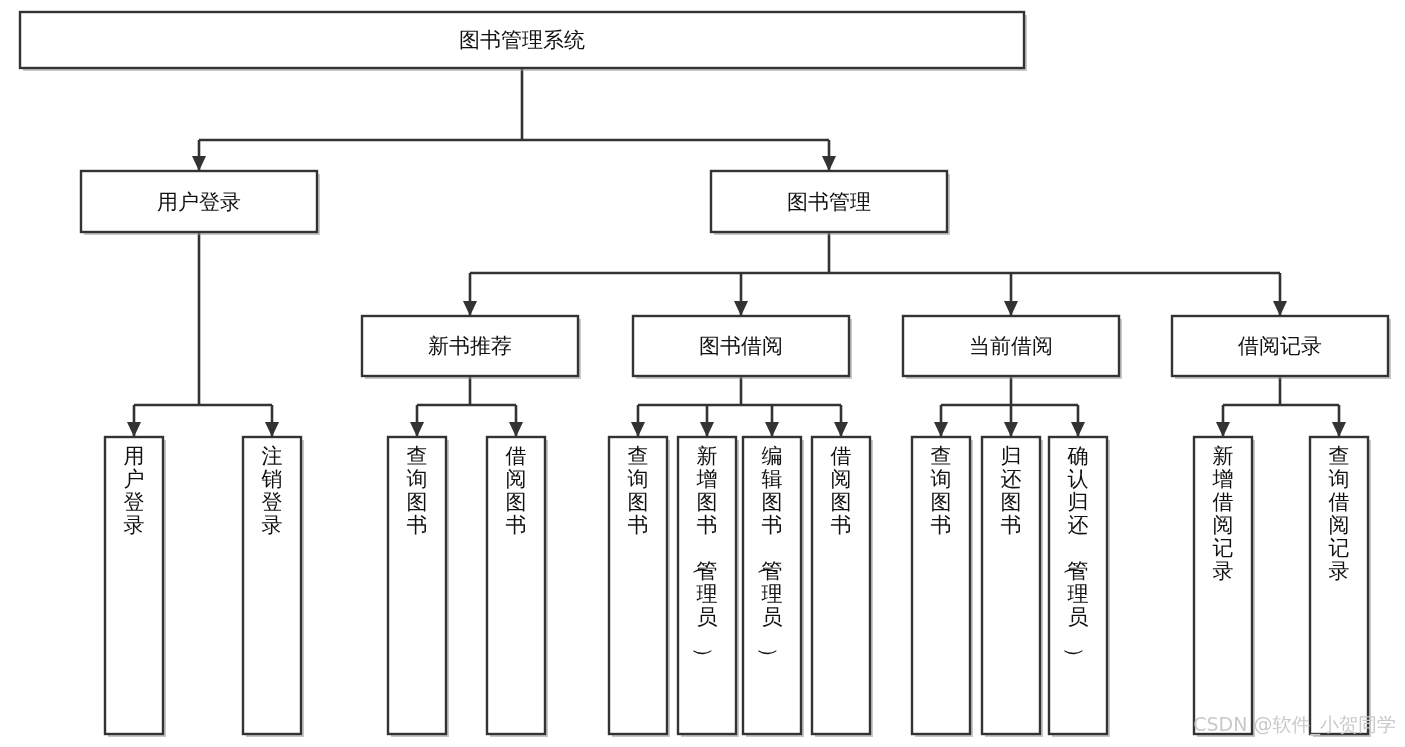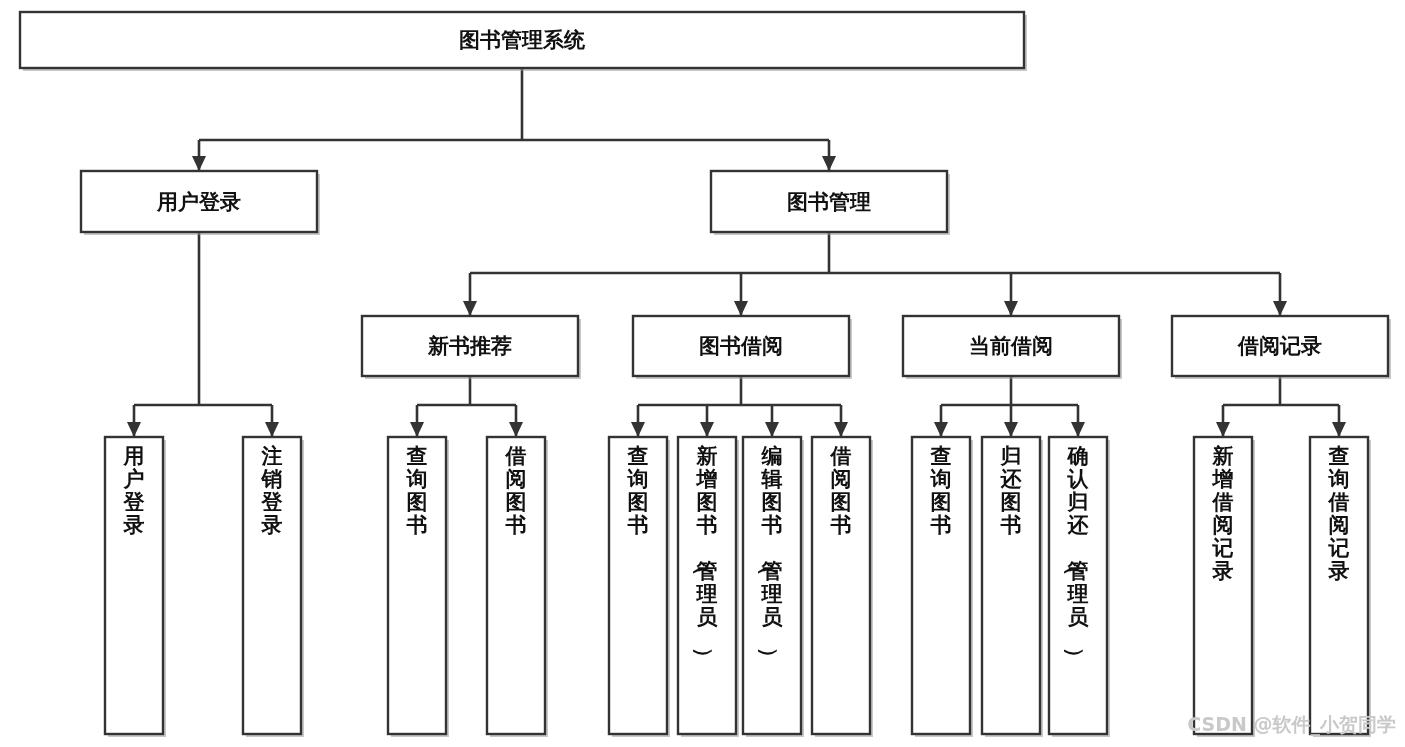--- a/index.html
+++ b/index.html
@@ -12,21 +12,20 @@
     width: 1405px;
     height: 747px;
     overflow: hidden;
     font-family: "DejaVu Sans", "Liberation Sans", sans-serif;
   }
   #diagram-root {
     position: relative;
     width: 1405px;
     height: 747px;
     background: #ffffff;
-    font-weight: bold;
   }
   svg.diagram-canvas {
     display: block;
     width: 1405px;
     height: 747px;
   }
   .node-box {
     fill: #ffffff;
     stroke: #333333;
     stroke-width: 2.4;

